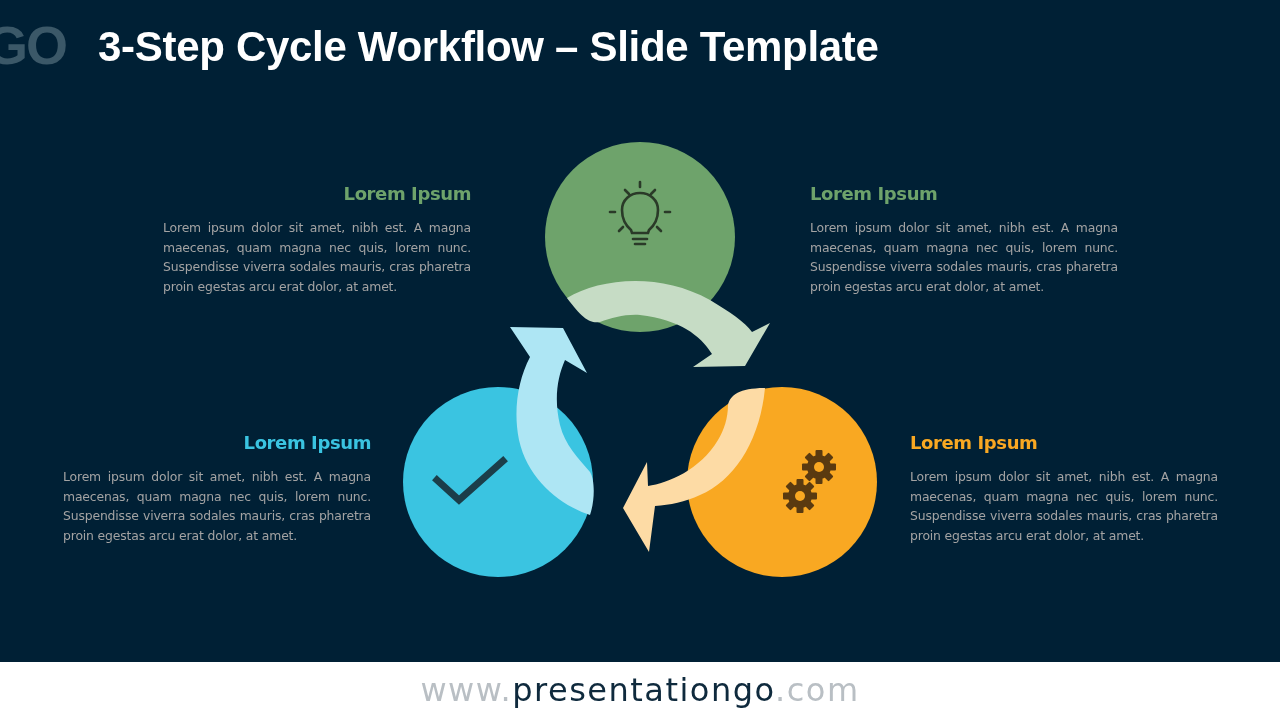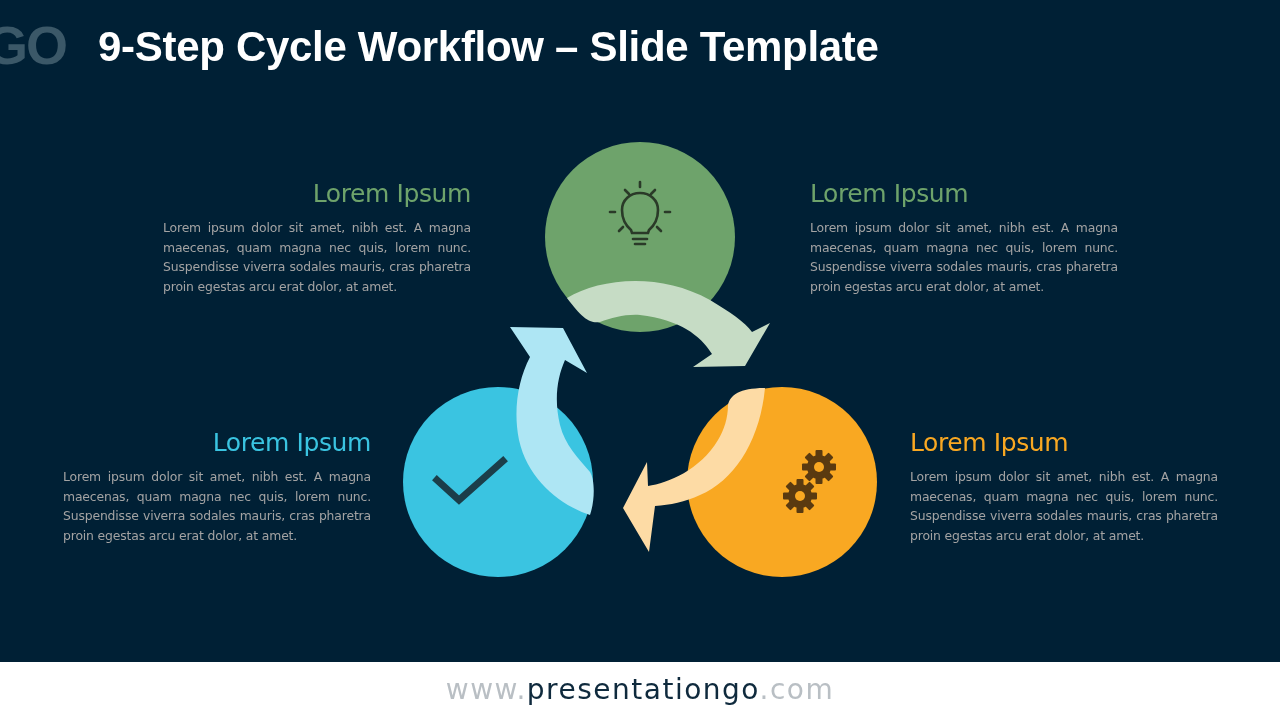--- a/index.html
+++ b/index.html
@@ -2,34 +2,34 @@
 <html><head>
 <meta charset="utf-8">
 <style>
   html, body { margin:0; padding:0; }
   body { width:1280px; height:720px; overflow:hidden; background:#002035; font-family:"Liberation Sans", sans-serif; position:relative; }
   .slide { position:absolute; left:0; top:0; width:1280px; height:662px; background:#002035; }
   .logo-mark { position:absolute; left:-14px; top:18px; font-family:"Liberation Sans", sans-serif; font-weight:bold; font-size:54px; color:#3b5868; letter-spacing:-2px; line-height:1; }
   .title { position:absolute; left:98px; top:22px; font-family:"Liberation Sans", sans-serif; font-weight:bold; font-size:42px; color:#ffffff; line-height:50px; white-space:nowrap; letter-spacing:-0.3px; }
   .diagram { position:absolute; left:0; top:0; width:1280px; height:662px; }
   .block { position:absolute; width:308px; }
-  .block .heading { font-family:"DejaVu Sans", sans-serif; font-weight:normal; font-size:25px; line-height:32px; margin-bottom:8px; letter-spacing:-0.4px; }
+  .block .heading { font-family:"DejaVu Sans", sans-serif; font-weight:bold; font-size:18px; line-height:32px; margin-bottom:8px; letter-spacing:-0.4px; }
   .block .body { font-family:"DejaVu Sans", sans-serif; font-size:12.4px; line-height:19.5px; color:#a3a3a3; text-align:justify; text-align-last:left; letter-spacing:-0.15px; }
   .block.right-align .heading { text-align:right; }
   .footer { position:absolute; left:0; top:662px; width:1280px; height:58px; background:#ffffff; }
-  .footer-url { position:absolute; left:0; right:0; top:6px; text-align:center; font-family:"DejaVu Sans", sans-serif; font-size:28px; line-height:44px; letter-spacing:1.5px; }
+  .footer-url { position:absolute; left:0; right:0; top:6px; text-align:center; font-family:"DejaVu Sans", sans-serif; font-size:32px; line-height:44px; letter-spacing:1.5px; }
   .footer-url .dim { color:#b9bfc4; }
   .footer-url .brand { color:#0f2a3d; }
 </style>
 </head>
 <body>
 
 <div class="slide">
   <div class="logo-mark">GO</div>
-  <div class="title">9-Step Cycle Workflow – Slide Template</div>
+  <div class="title">3-Step Cycle Workflow – Slide Template</div>
 
   <svg class="diagram" width="1280" height="662" viewBox="0 0 1280 662" xmlns="http://www.w3.org/2000/svg">
 
     <circle cx="640" cy="237" r="95" fill="#6ea36b"></circle>
 
     <circle cx="782" cy="482" r="95" fill="#f9a822"></circle>
 
     <circle cx="498" cy="482" r="95" fill="#3ac4e1"></circle>
 
     <path fill="#c6dcc5" d="M567,298 C600,278 660,272 710,300 C730,312 745,322 752,332 L770,323 L745,366 L693,367 L712,354 C700,335 680,320 640,315 C625,314 612,318 600,322 C590,324 582,318 567,298 Z"></path>

